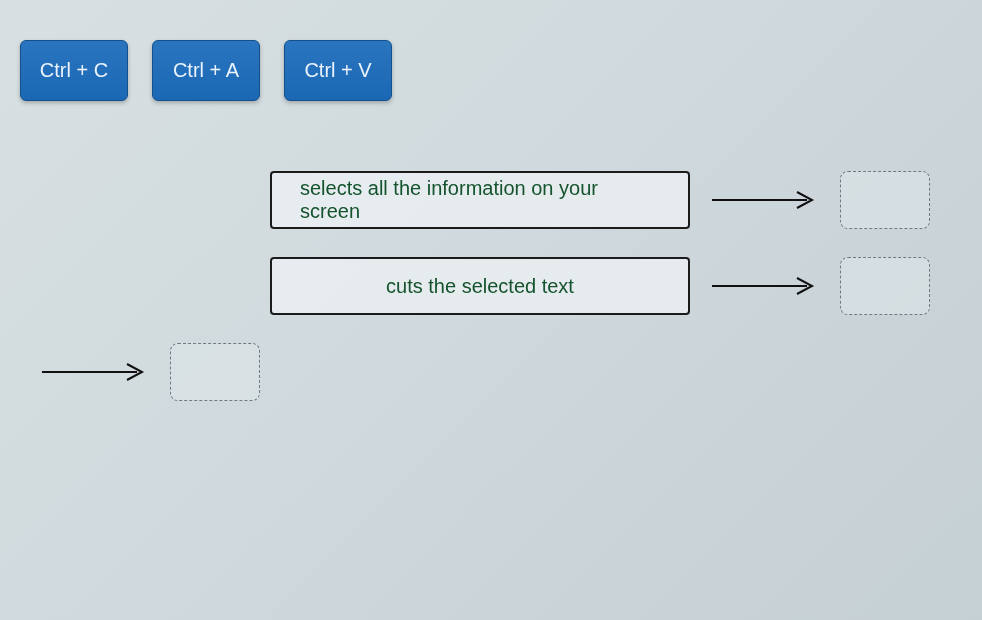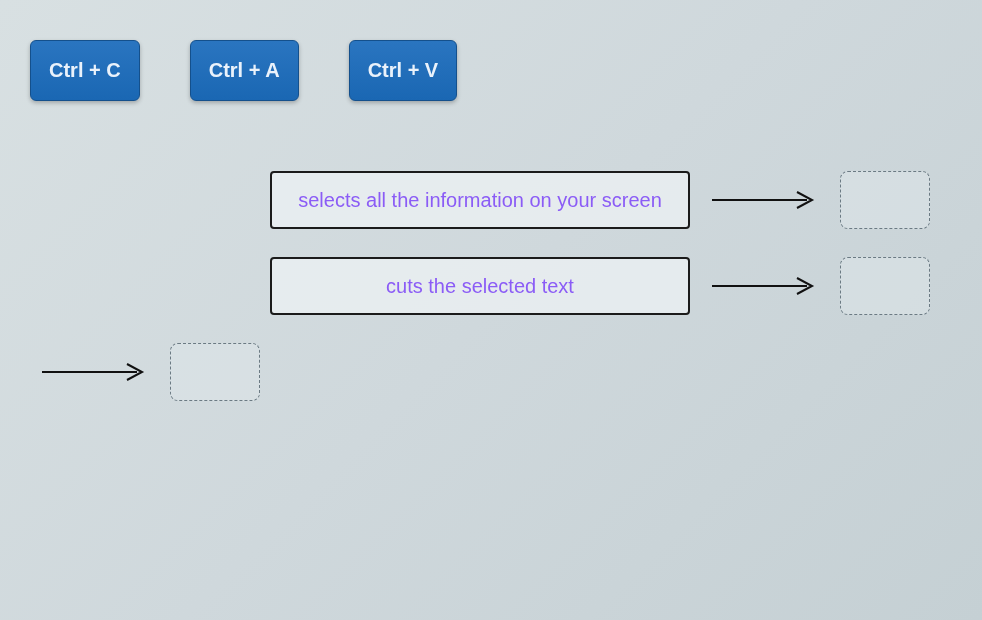--- a/index.html
+++ b/index.html
@@ -13,23 +13,22 @@
     overflow: hidden;
   }
   .canvas {
     position: relative;
     width: 100%;
     height: 100%;
     padding: 40px 20px;
   }
   .shortcut-row {
     display: flex;
-    gap: 50px;
-    margin-left: 10px;
-    font-weight: bold;
+    gap: 24px;
+    margin-left: 0;
   }
   .shortcut-tile {
     background: #1a67b3;
     background: linear-gradient(180deg, #2a75c0 0%, #1a67b3 100%);
     color: #eaf2fb;
     border: 1px solid #14508c;
     border-radius: 6px;
     padding: 18px 18px;
     font-size: 20px;
     min-width: 108px;
@@ -50,23 +49,23 @@
     margin-left: 250px;
     width: 420px;
     height: 58px;
     border: 2px solid #1b1b1b;
     border-radius: 4px;
     background: rgba(235,240,243,0.8);
     display: flex;
     align-items: center;
     justify-content: center;
     font-size: 20px;
-    color: #8b5cf6;
-    padding: 0 16px;
-    text-align: right;
+    color: #14532d;
+    padding: 0 28px;
+    text-align: left;
   }
   .arrow {
     flex: 0 0 auto;
     margin: 0 18px 0 22px;
     display: flex;
     align-items: center;
   }
   .drop-target {
     width: 90px;
     height: 58px;

